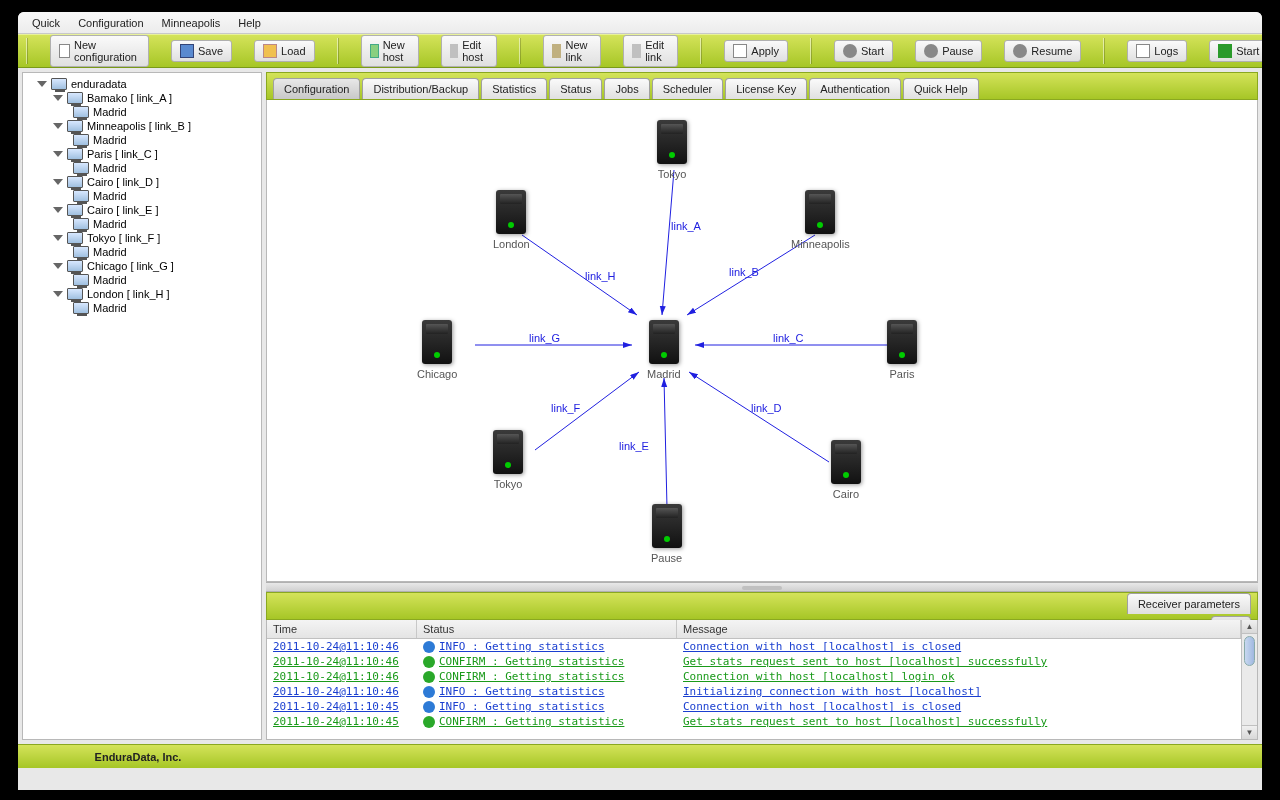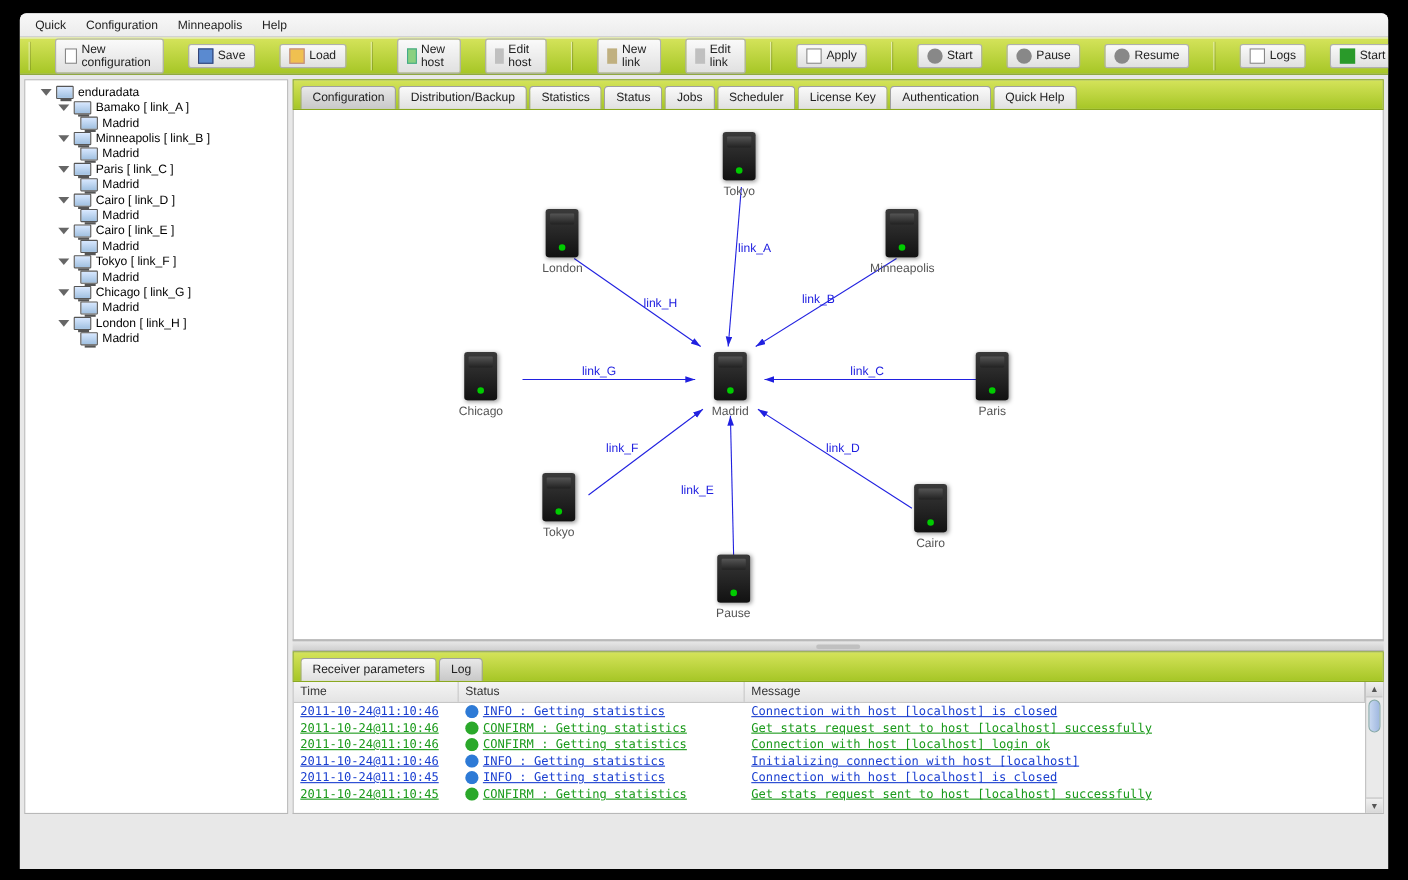--- a/index.html
+++ b/index.html
@@ -32,21 +32,21 @@
   .canvas { flex: 1; background: #fff; border: 1px solid #b8b8b8; border-top: none; position: relative; overflow: hidden; }
   .node { position: absolute; text-align: center; font-size: 11px; color: #555; }
   .server-icon { width: 30px; height: 44px; margin: 0 auto 4px auto; background: linear-gradient(#3a3a3a,#111); border-radius: 3px; position: relative; box-shadow: 1px 1px 4px rgba(0,0,0,0.4); }
   .server-icon::before { content:""; position:absolute; top:4px; left:4px; right:4px; height:10px; background:linear-gradient(#555,#222); border-radius:1px; }
   .server-icon::after { content:""; position:absolute; bottom:6px; left:50%; transform:translateX(-50%); width:6px; height:6px; background:#0c0; border-radius:50%; }
   .linklabel { position: absolute; font-size: 11px; color: #2020e0; }
   svg.lines { position: absolute; left: 0; top: 0; width: 100%; height: 100%; }
   .split-grip { height: 10px; background: linear-gradient(#e8e8e8,#d0d0d0); border-top: 1px solid #b0b0b0; border-bottom: 1px solid #b0b0b0; position: relative; }
   .split-grip::after { content:""; position:absolute; left:50%; top:3px; transform:translateX(-50%); width:40px; height:4px; background:#c0c0c0; border-radius:2px; }
   .bottom { height: 148px; display: flex; flex-direction: column; }
-  .btabbar { height: 28px; background: linear-gradient(#d4e35a,#a6c626); border: 1px solid #8aa820; display: flex; align-items: flex-end; padding: 0 6px; gap: 2px; }
+  .btabbar { height: 28px; background: linear-gradient(#d4e35a,#a6c626); border: 1px solid #8aa820; display: flex; align-items: flex-end; padding: 0 6px; gap: 2px; flex-direction: column; }
   .logwrap { flex:1; background:#fff; border:1px solid #b8b8b8; border-top:none; display:flex; flex-direction:column; overflow:hidden; }
   .loghead { display:flex; background:linear-gradient(#f4f4f4,#e4e4e4); border-bottom:1px solid #c0c0c0; }
   .loghead > div { padding:3px 6px; border-right:1px solid #c8c8c8; font-size:11px; color:#333; }
   .logbody { flex:1; overflow:auto; }
   .logrow { display:flex; font-family: Menlo, monospace; font-size:11px; padding:1px 0;text-decoration:underline; }
   .logrow > div { padding:0 6px; white-space:nowrap; overflow:hidden; }
   .c-time { width:150px; }
   .c-status { width:260px; display:flex; align-items:center; gap:4px; }
   .c-msg { flex:1; }
   .scroll-stub { width:16px; background:#eaeaea; border-left:1px solid #c0c0c0; display:flex; flex-direction:column; }
@@ -360,13 +360,17 @@
               <div class="scroll-thumb"></div>
               <div style="flex:1"></div>
               <div class="scroll-arrow" style="border-top:1px solid #c0c0c0;border-bottom:none;">▼</div>
             </div>
           </div>
         </div>
       </div>
     </div>
   </div>
 
+  <div class="footer">
+    <div class="footer-left">EnduraData, Inc.</div>
+    <div style="flex:1"></div>
+  </div>
 </div>
 
 </body></html>

